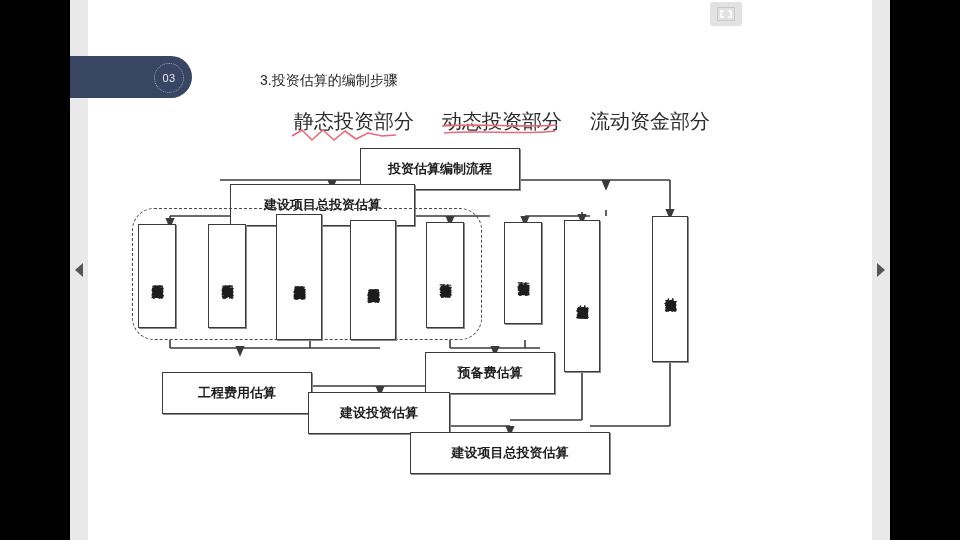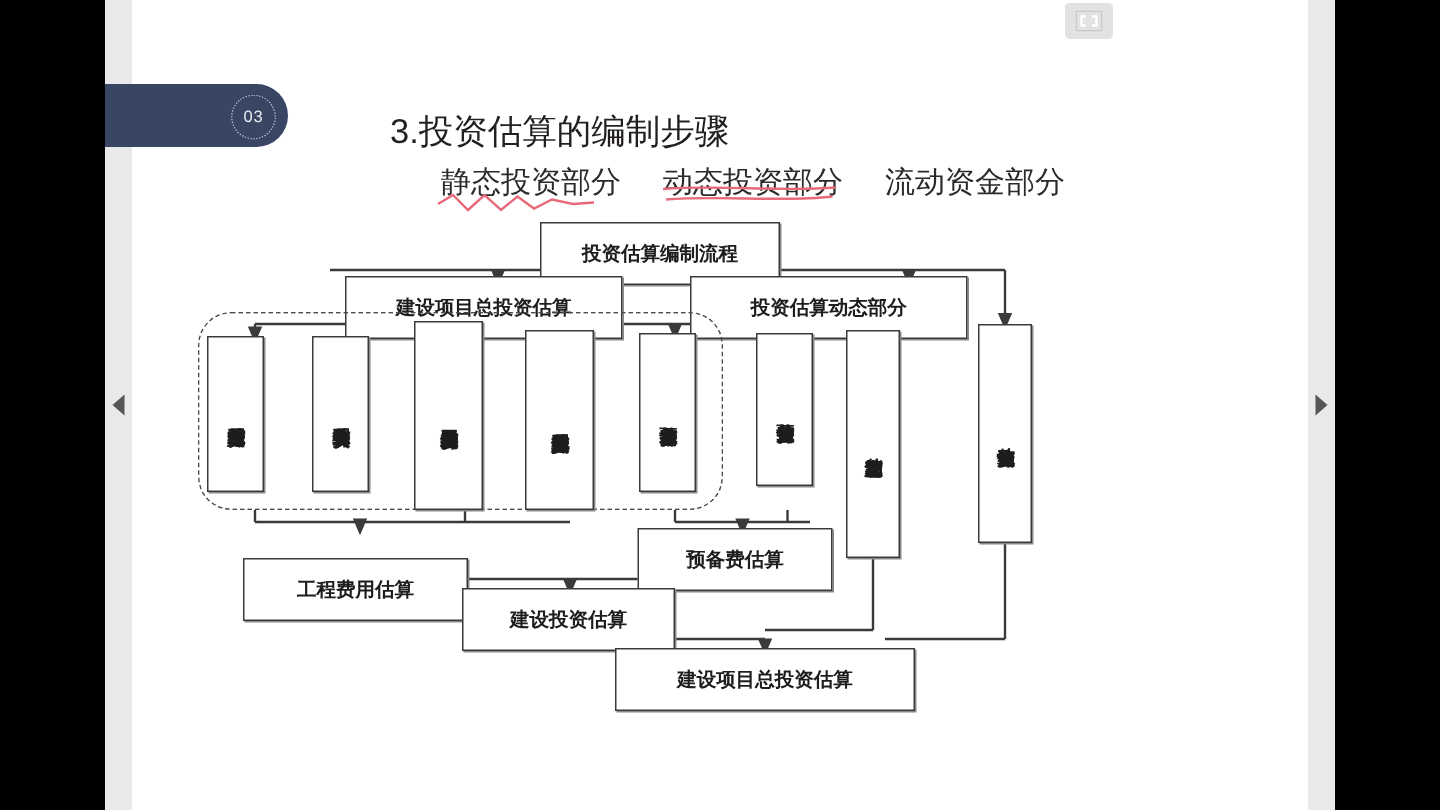--- a/index.html
+++ b/index.html
@@ -48,21 +48,21 @@
     border-top-right-radius:21px;border-bottom-right-radius:21px;
   }
   #badge{
     position:absolute;right:8px;top:7px;width:28px;height:28px;
     border:1px dotted #aab0c2;border-radius:50%;
     color:#e7eaf1;font-size:11px;letter-spacing:.5px;
     display:flex;align-items:center;justify-content:center;
   }
   #title{
     position:absolute;left:190px;top:72px;
-    font-size:23px;color:#231f20;white-space:nowrap;
+    font-size:14px;color:#231f20;white-space:nowrap;
   }
   .sublabel{
     position:absolute;top:108px;font-size:20px;color:#2b2b2b;white-space:nowrap;
   }
   #sub0{left:224px;}
   #sub1{left:372px;}
   #sub2{left:520px;}
 
   
   .annot{position:absolute;}
@@ -192,21 +192,20 @@
           <path d="M440,426 L440,432" marker-end="url(#ah)"></path>
 
           <path d="M600,362 L600,426"></path>
           <path d="M600,426 L520,426"></path>
         </g>
       </svg>
 
       <div class="node h" style="left:290px;top:148px;width:160px;height:26px;">投资估算编制流程</div>
 
       <div class="node h" style="left:160px;top:184px;width:185px;height:26px;">建设项目总投资估算</div>
-      <div class="node h" style="left:390px;top:184px;width:185px;height:26px;">投资估算动态部分</div>
 
       <div class="group-round" style="left:62px;top:208px;width:350px;height:132px;"></div>
 
       <div class="node v" style="left:68px;top:224px;width:38px;height:104px;">建筑工程费估算</div>
       <div class="node v" style="left:138px;top:224px;width:38px;height:104px;">安装工程费估算</div>
       <div class="node v2" style="left:206px;top:214px;width:46px;height:126px;">设备及工器具购置费估算</div>
       <div class="node v2" style="left:280px;top:220px;width:46px;height:120px;">工程建设其他费用估算</div>
       <div class="node v" style="left:356px;top:222px;width:38px;height:106px;">基本预备费估算</div>
 
       <div class="node v" style="left:434px;top:222px;width:38px;height:102px;">价差预备费估算</div>

